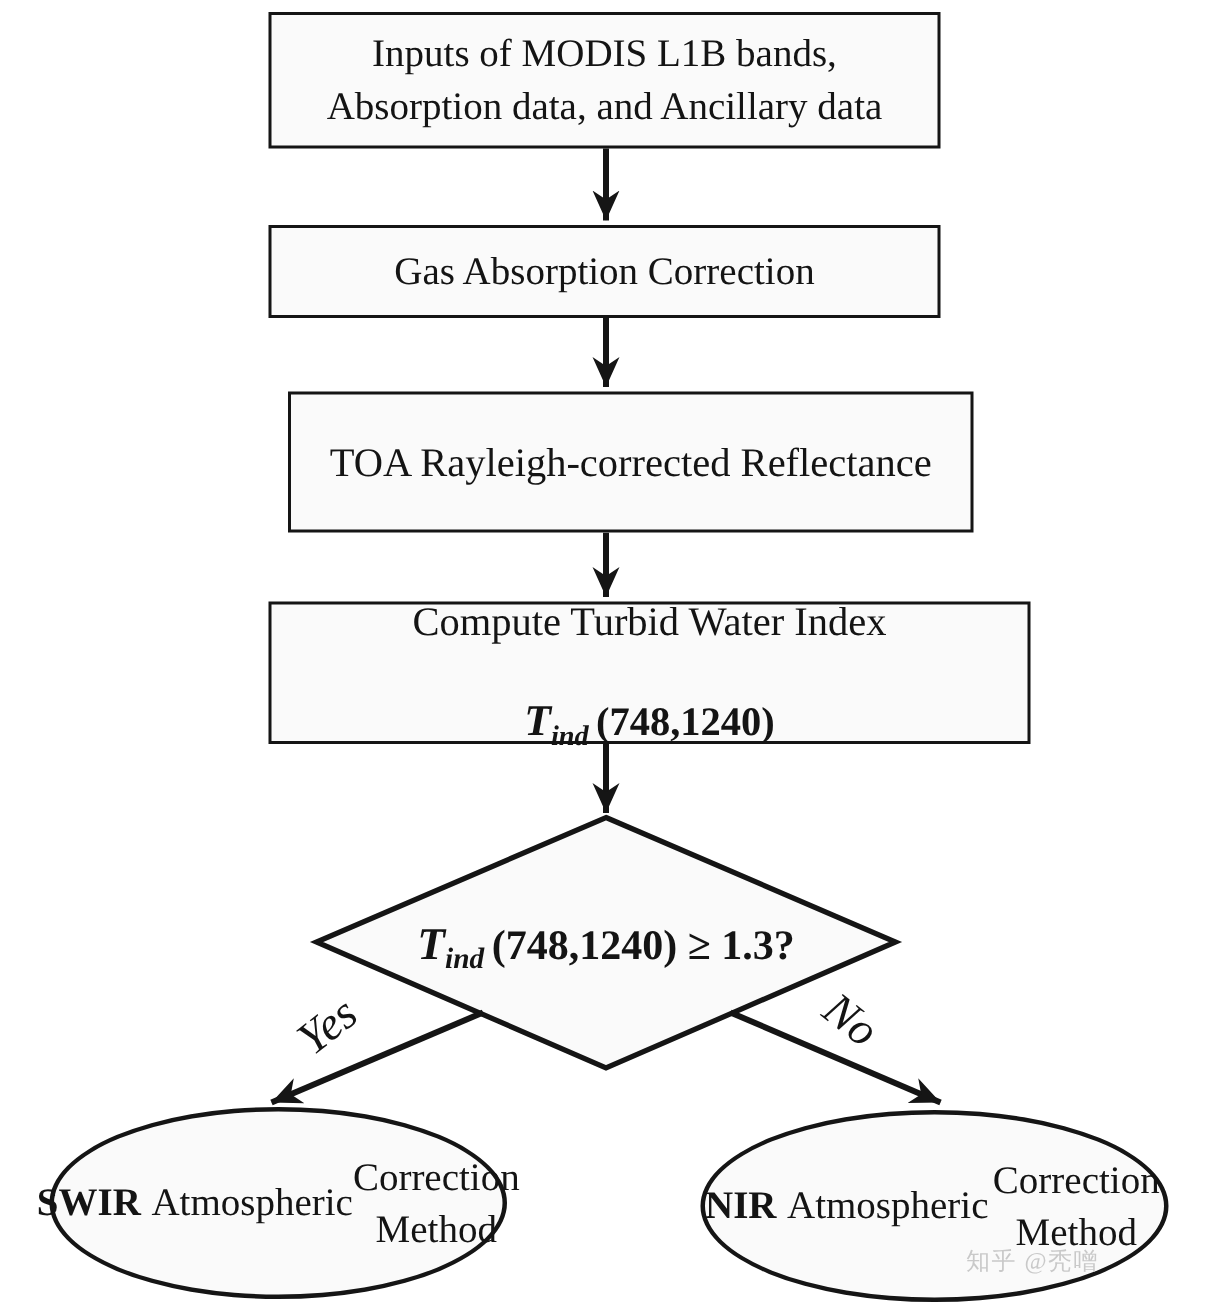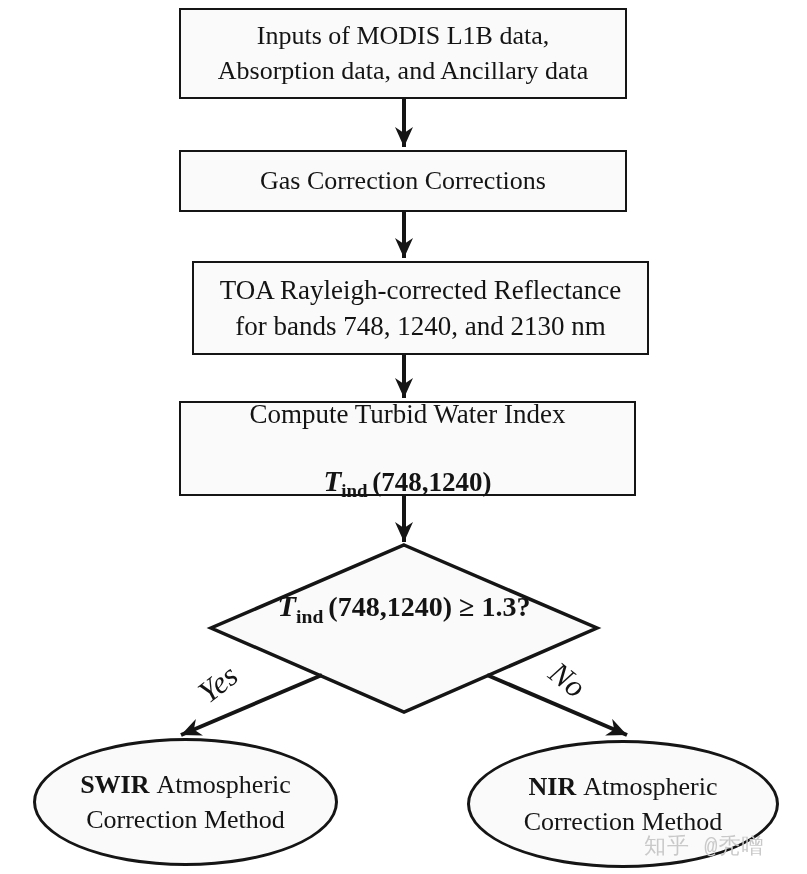--- a/index.html
+++ b/index.html
@@ -19,45 +19,45 @@
   svg .ah{fill:var(--stroke);}
   .box{
     position:absolute;box-sizing:border-box;background:var(--fill);
     border:2.5px solid var(--stroke);
     display:flex;flex-direction:column;align-items:center;justify-content:center;
     text-align:center;font-size:26px;line-height:1.34;
   }
   .box-inputs{left:179px;top:8px;width:448px;height:91px;}
   .box-gas{left:179px;top:150px;width:448px;height:62px;}
   .box-toa{left:192px;top:261px;width:457px;height:94px;font-size:27px;}
-  .box-turbid{left:179px;top:401px;width:457px;height:95px;font-size:27px;gap:29px;}
+  .box-turbid{left:179px;top:401px;width:508px;height:95px;font-size:27px;gap:29px;}
   .ellipse{
     position:absolute;box-sizing:border-box;background:var(--fill);
     border:3px solid var(--stroke);border-radius:50%;
-    display:flex;flex-direction:column;align-items:center;justify-content:center;
+    display:flex;flex-direction:row;align-items:center;justify-content:center;
     text-align:center;font-size:26px;line-height:1.35;
   }
   .ellipse-swir{left:33px;top:738px;width:305px;height:128px;}
   .ellipse-nir{left:467px;top:740px;width:312px;height:128px;}
   .diamond-label{
-    position:absolute;left:211px;top:588px;width:386px;height:36px;
+    position:absolute;left:211px;top:611px;width:386px;height:36px;
     text-align:center;font-size:28px;line-height:36px;white-space:nowrap;
   }
   .sym{font-weight:bold;font-style:italic;font-size:1.08em;}
-  sub.sym-sub{font-weight:bold;font-size:0.70em;line-height:0;}
+  sub.sym-sub{font-weight:bold;font-style:italic;font-size:0.70em;line-height:0;}
   .after-sym{margin-left:0.18em;font-weight:bold;}
   b.acr{margin-right:0.27em;}
   .edge-label{
     position:absolute;font-style:italic;font-size:31px;white-space:nowrap;
   }
   .edge-yes{left:198px;top:666px;transform:rotate(-38deg);}
   .edge-no{left:549px;top:662px;transform:rotate(38deg);}
   .watermark{
-    position:absolute;left:644px;top:831px;font-size:22px;letter-spacing:1px;
-    color:var(--watermark);font-family:Liberation Mono, monospace;
+    position:absolute;left:644px;top:831px;font-size:16px;letter-spacing:1px;
+    color:var(--watermark);font-family:Liberation Serif, serif;
     z-index:9;white-space:nowrap;
   }
 </style>
 </head>
 <body>
 
 <div class="stage">
 
   <svg class="layer" viewBox="0 0 807 874">
     <defs>
@@ -71,31 +71,30 @@
     <line class="connector" x1="404" y1="355" x2="404" y2="398" marker-end="url(#ah)"></line>
     <line class="connector" x1="404" y1="496" x2="404" y2="542" marker-end="url(#ah)"></line>
 
     <polygon class="shape" points="404,545 597,628 404,712 211,628"></polygon>
 
     <line class="connector" x1="322" y1="675" x2="181" y2="735" marker-end="url(#ah)"></line>
     <line class="connector" x1="487" y1="675" x2="627" y2="735" marker-end="url(#ah)"></line>
   </svg>
 
   <div class="box box-inputs">
-    <div>Inputs of MODIS L1B data,</div>
+    <div>Inputs of MODIS L1B bands,</div>
     <div>Absorption data, and Ancillary data</div>
   </div>
 
   <div class="box box-gas">
-    <div>Gas Correction Corrections</div>
+    <div>Gas Absorption Correction</div>
   </div>
 
   <div class="box box-toa">
     <div>TOA Rayleigh-corrected Reflectance</div>
-    <div>for bands 748, 1240, and 2130 nm</div>
   </div>
 
   <div class="box box-turbid">
     <div>Compute Turbid Water Index</div>
     <div>
       <span class="sym">T</span><sub class="sym-sub">ind</sub><span class="after-sym">(748,1240)</span>
     </div>
   </div>
 
   <div class="diamond-label">

